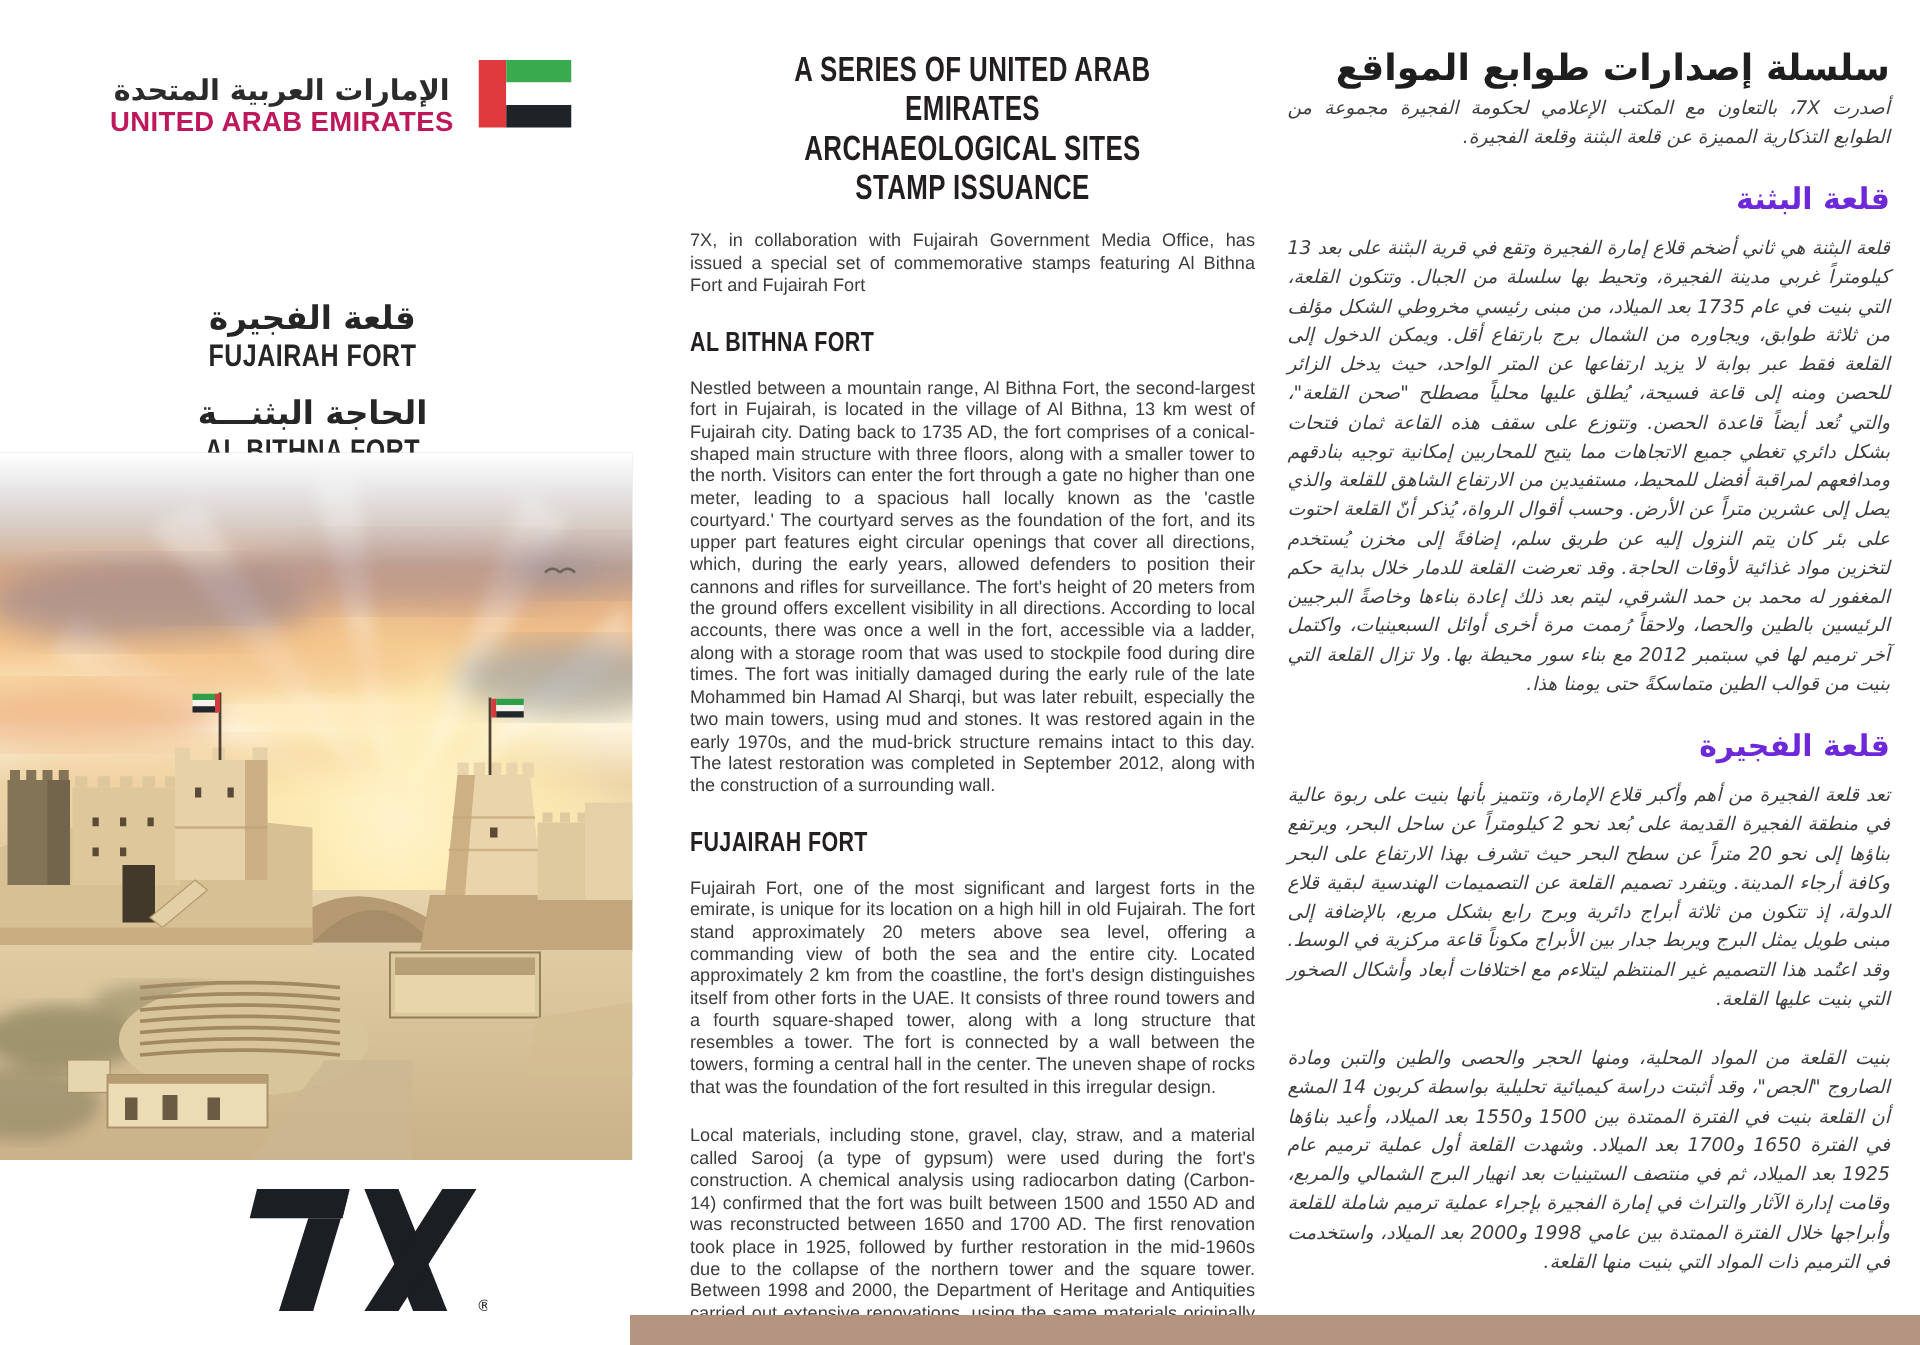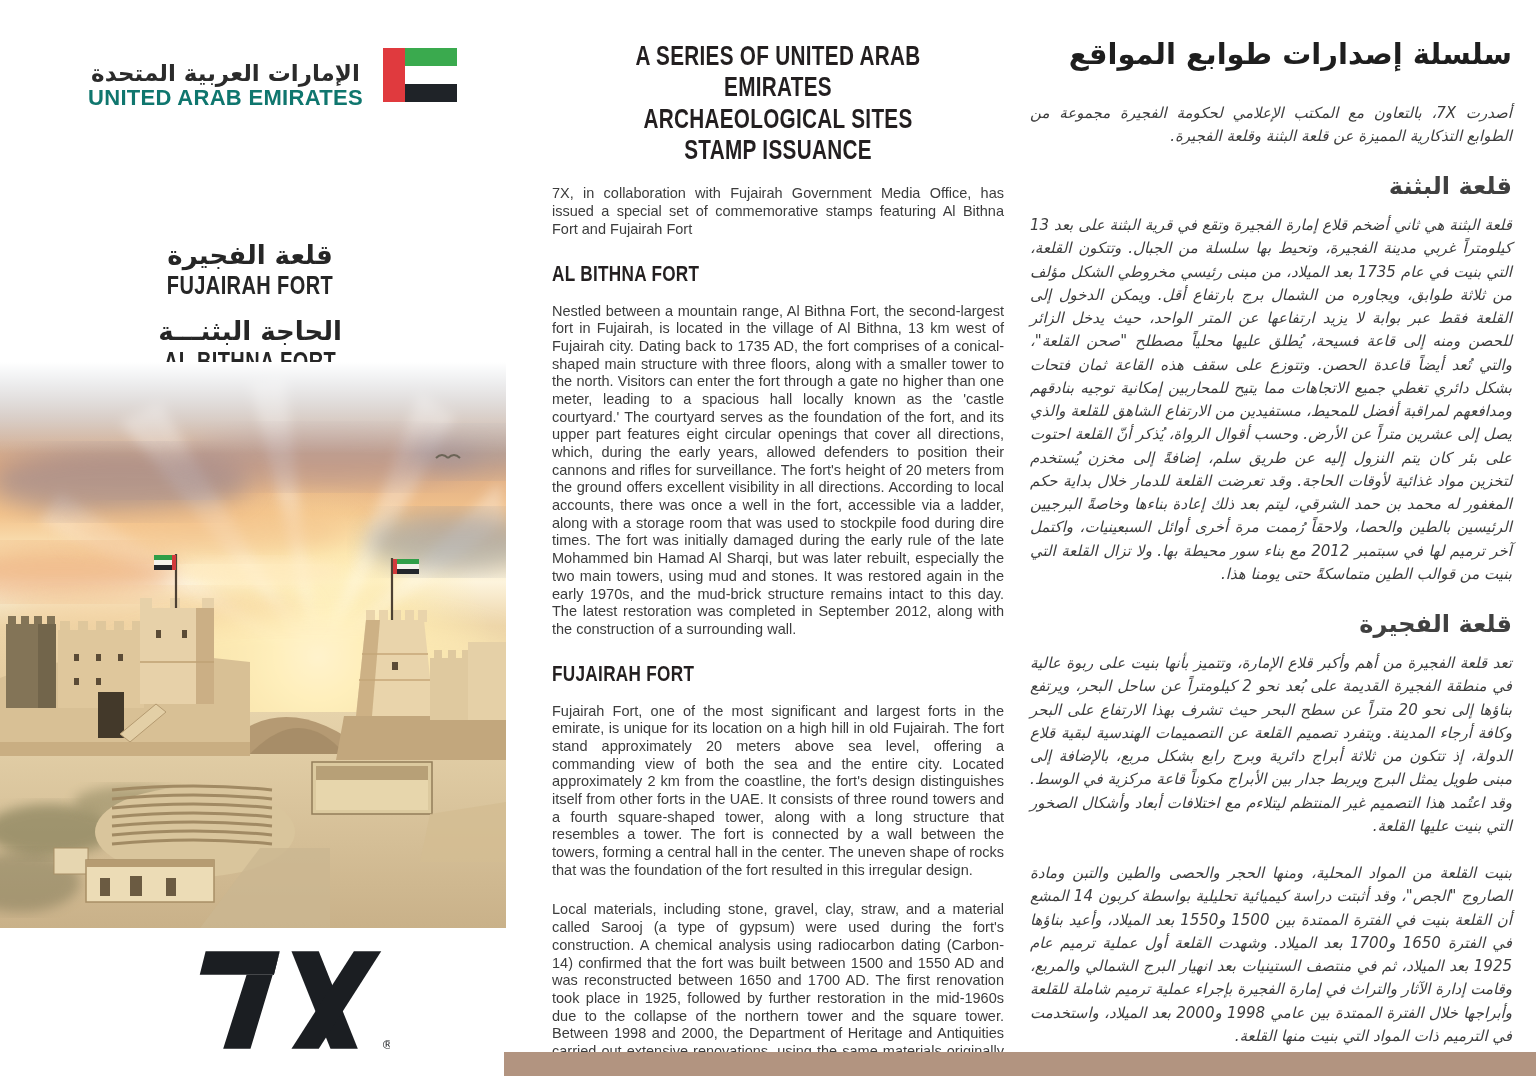--- a/index.html
+++ b/index.html
@@ -4,21 +4,21 @@
 <style>
   html,body{margin:0;padding:0;background:#ffffff;}
   .page{position:relative;width:1536px;height:1076px;background:#ffffff;overflow:hidden;
         font-family:"Liberation Sans",sans-serif;}
 
   
   .brand{position:absolute;left:88px;top:40px;display:flex;align-items:center;gap:20px;}
   .brand-text{display:flex;flex-direction:column;align-items:center;margin-top:20px;}
   .brand-ar{font-family:"DejaVu Sans",sans-serif;font-weight:bold;font-size:23px;color:#2b2b2b;
             direction:rtl;line-height:1.15;}
-  .brand-en{font-weight:800;font-size:22px;letter-spacing:.3px;color:#0f766e;line-height:1.1;}
+  .brand-en{font-weight:800;font-size:22px;letter-spacing:.3px;color:#be185d;line-height:1.1;}
   .flag{width:74px;height:54px;display:flex;}
   .flag-red{width:22px;height:54px;background:#e03a3e;}
   .flag-right{display:flex;flex-direction:column;width:52px;}
   .flag-green{height:18px;background:#3aaa4e;}
   .flag-white{height:18px;background:#ffffff;}
   .flag-black{height:18px;background:#1f2328;}
 
   
   .fort-titles{position:absolute;left:30px;top:240px;width:440px;text-align:center;color:#262626;}
   .ft-ar{font-family:"DejaVu Sans",sans-serif;font-weight:bold;font-size:26px;direction:rtl;line-height:1.2;}
@@ -35,23 +35,23 @@
   .col-en{position:absolute;left:552px;top:40px;width:452px;color:#3c3c3c;}
   .en-title{font-size:28px;font-weight:800;line-height:1.12;letter-spacing:.4px;color:#231f20;
             text-align:center;transform:scaleX(.74);transform-origin:50% 0;margin:0 0 20px;}
   .en-intro,.en-p{font-size:14.5px;line-height:1.22;text-align:justify;margin:16px 0 22px;}
   .en-h{font-size:22px;font-weight:800;letter-spacing:.4px;color:#231f20;
         transform:scaleX(.78);transform-origin:0 0;margin:4px 0 12px;}
 
   
   .col-ar{position:absolute;left:1030px;top:36px;width:482px;direction:rtl;
           font-family:"DejaVu Sans",sans-serif;color:#3e3e3e;}
-  .ar-title{font-size:29px;font-weight:bold;line-height:1.3;color:#1e1e1e;text-align:right;margin:0 0 28px;}
+  .ar-title{font-size:29px;font-weight:bold;line-height:1.3;color:#1e1e1e;text-align:right;margin:0 0 1px;}
   .ar-intro,.ar-p{font-size:15px;line-height:1.55;text-align:justify;margin:0 0 24px;font-style:italic;}
-  .ar-h{font-size:24px;font-weight:bold;color:#404040;margin:2px 0 14px;}
+  .ar-h{font-size:24px;font-weight:bold;color:#6d28d9;margin:2px 0 14px;}
 
   
   .footer-bar{position:absolute;left:504px;top:1052px;width:1032px;height:24px;background:#b29480;}
 </style>
 </head>
 <body>
 
 <div class="page">
 
   <header class="brand">

